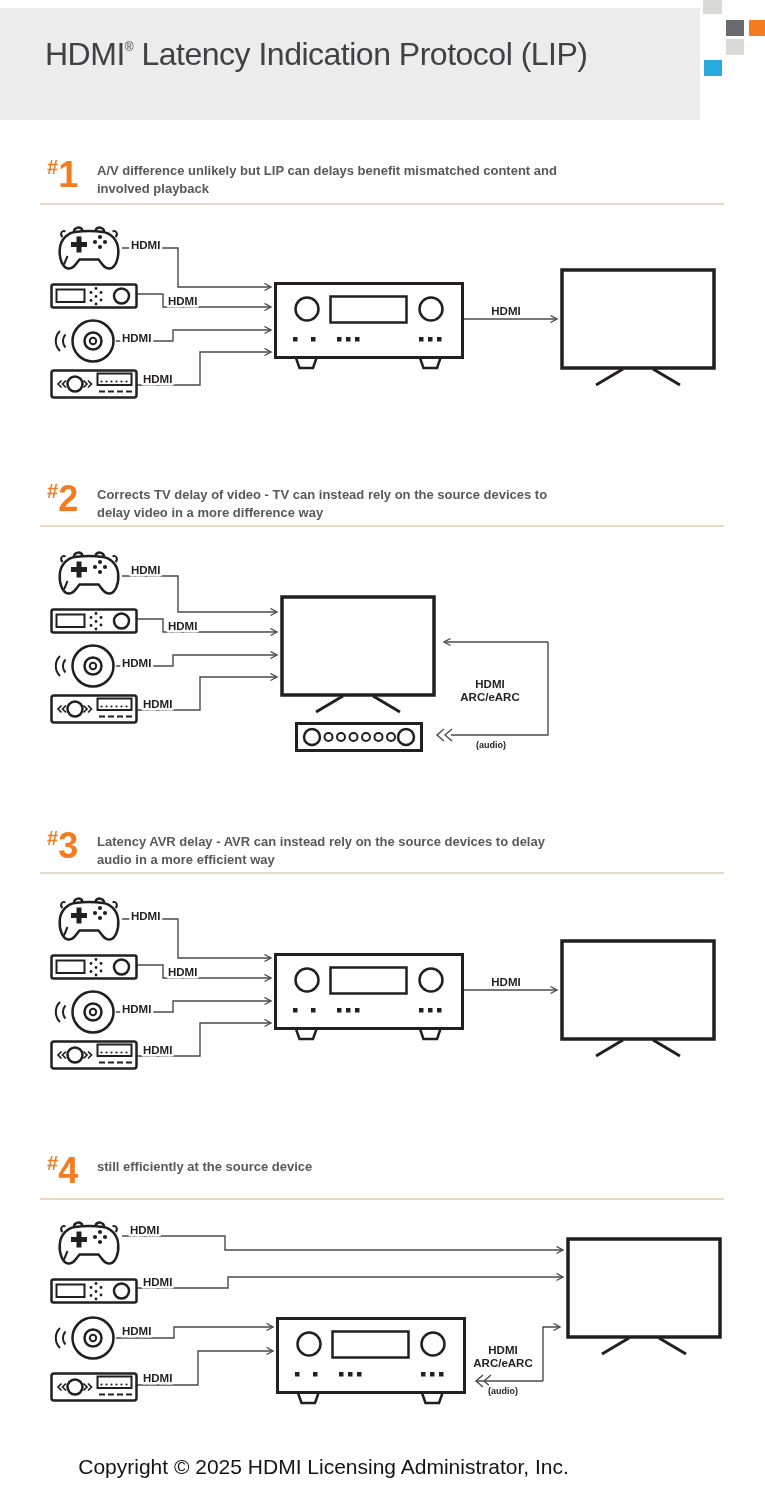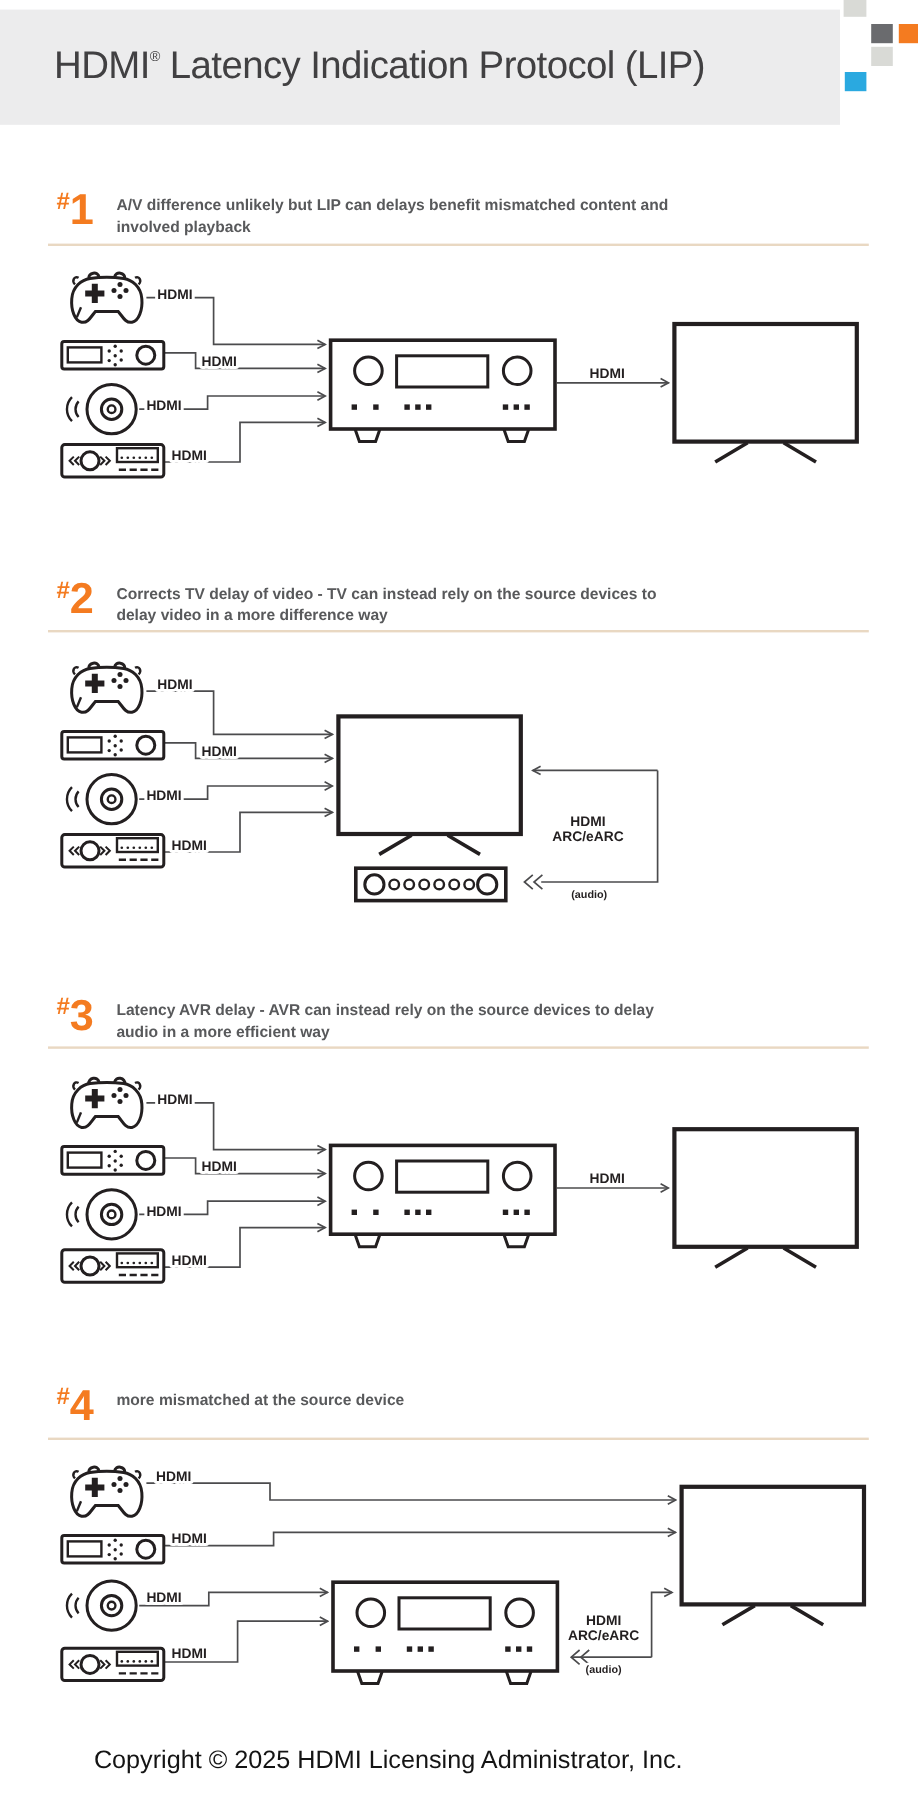--- a/index.html
+++ b/index.html
@@ -11,21 +11,21 @@
     --divider-tan:#E9D8C2;
     --square-gray-dark:#6A6B6E;
     --square-gray-light:#D9DAD6;
     --square-blue:#2AA9E0;
     --footer-text:#141414;
   }
   *{margin:0;padding:0;box-sizing:border-box;}
   html,body{background:#fff;}
   body{width:765px;height:1496px;position:relative;overflow:hidden;
        font-family:"Liberation Sans",sans-serif;}
-  .masthead{position:absolute;left:0;top:8px;width:700px;height:96px;background:var(--header-bg);}
+  .masthead{position:absolute;left:0;top:8px;width:700px;height:112px;background:var(--header-bg);}
   .masthead h1{position:absolute;left:45px;top:28px;font-size:32px;font-weight:300;
        letter-spacing:-0.5px;color:#414042;white-space:nowrap;}
   .masthead h1 sup{font-size:12px;vertical-align:14px;font-weight:300;}
   .sq{position:absolute;}
   .sq1{left:703px;top:0;width:19px;height:14px;background:var(--square-gray-light);}
   .sq2{left:726px;top:20px;width:18px;height:16px;background:var(--square-gray-dark);}
   .sq3{left:749px;top:20px;width:16px;height:16px;background:var(--accent-orange);}
   .sq4{left:726px;top:39px;width:18px;height:16px;background:var(--square-gray-light);}
   .sq5{left:704px;top:60px;width:18px;height:16px;background:var(--square-blue);}
 
@@ -242,21 +242,21 @@
   <text class="dlabel" x="91" y="34">HDMI</text>
   <text class="dlabel" x="128" y="90">HDMI</text>
   <text class="dlabel" x="82" y="127">HDMI</text>
   <text class="dlabel" x="103" y="168">HDMI</text>
   <text class="dlabel mid" x="466" y="100">HDMI</text>
 </svg>
 
 <div class="sec-head" style="top:1156px">
   <div class="sec-num"><span class="hash">#</span><span class="digit">4</span></div>
   <div class="sec-desc">
-    <div>more mismatched at the source device</div>
+    <div>still efficiently at the source device</div>
   </div>
 </div>
 <div class="divider" style="top:1198px"></div>
 <svg class="diagram" style="top:1210px" width="690" height="212" viewBox="0 0 690 212">
   <g>
     <path class="dline" marker-end="url(#arr)" d="M82,26 H185 V40 H523"></path>
     <path class="dline" marker-end="url(#arr)" d="M97,78 H188 V67 H523"></path>
     <path class="dline" marker-end="url(#arr)" d="M76,128 H134 V117 H233"></path>
     <path class="dline" marker-end="url(#arr)" d="M97,175 H158 V141 H233"></path>
   </g>

